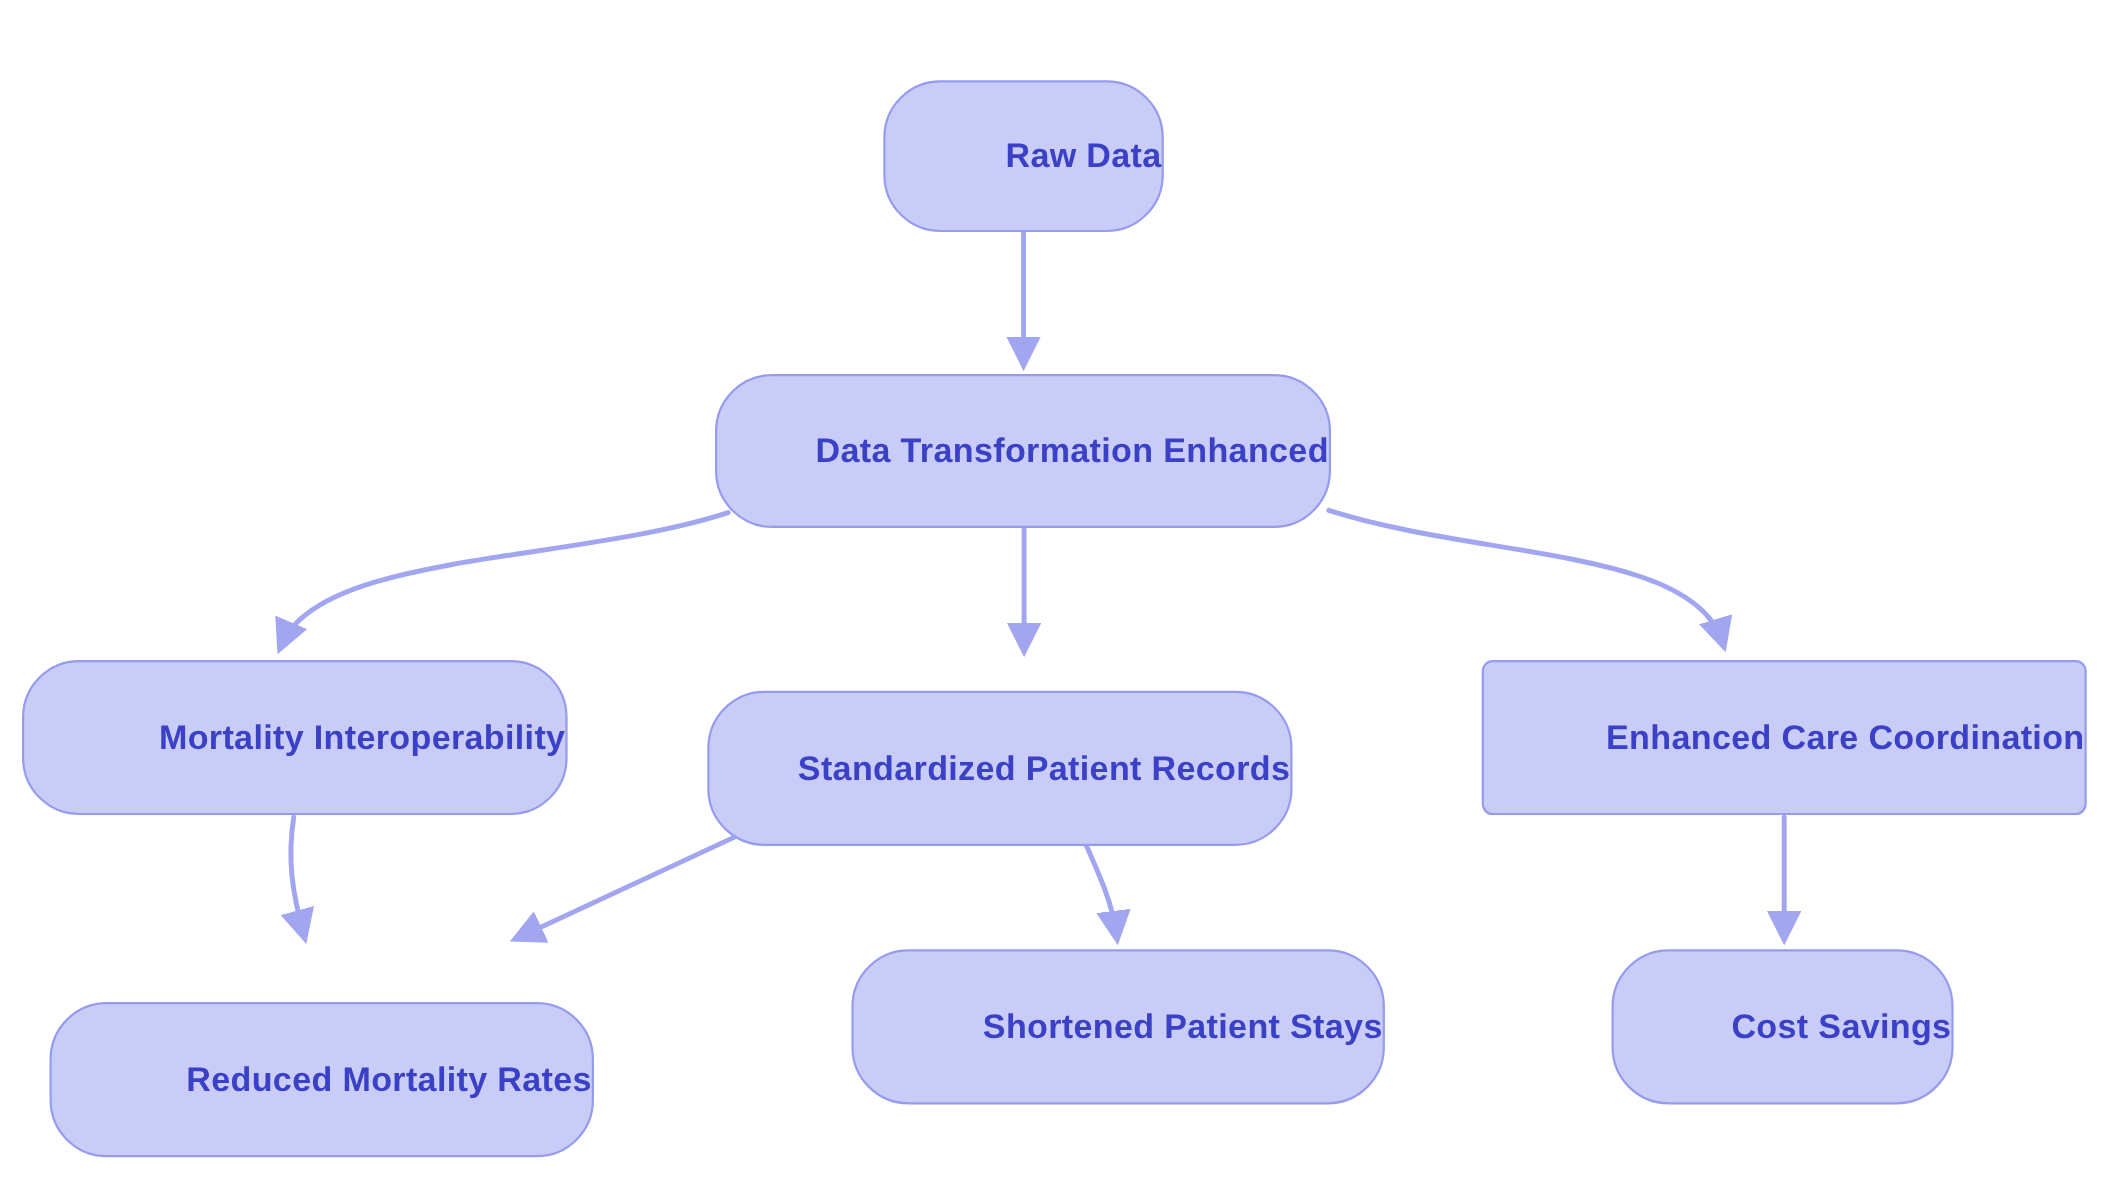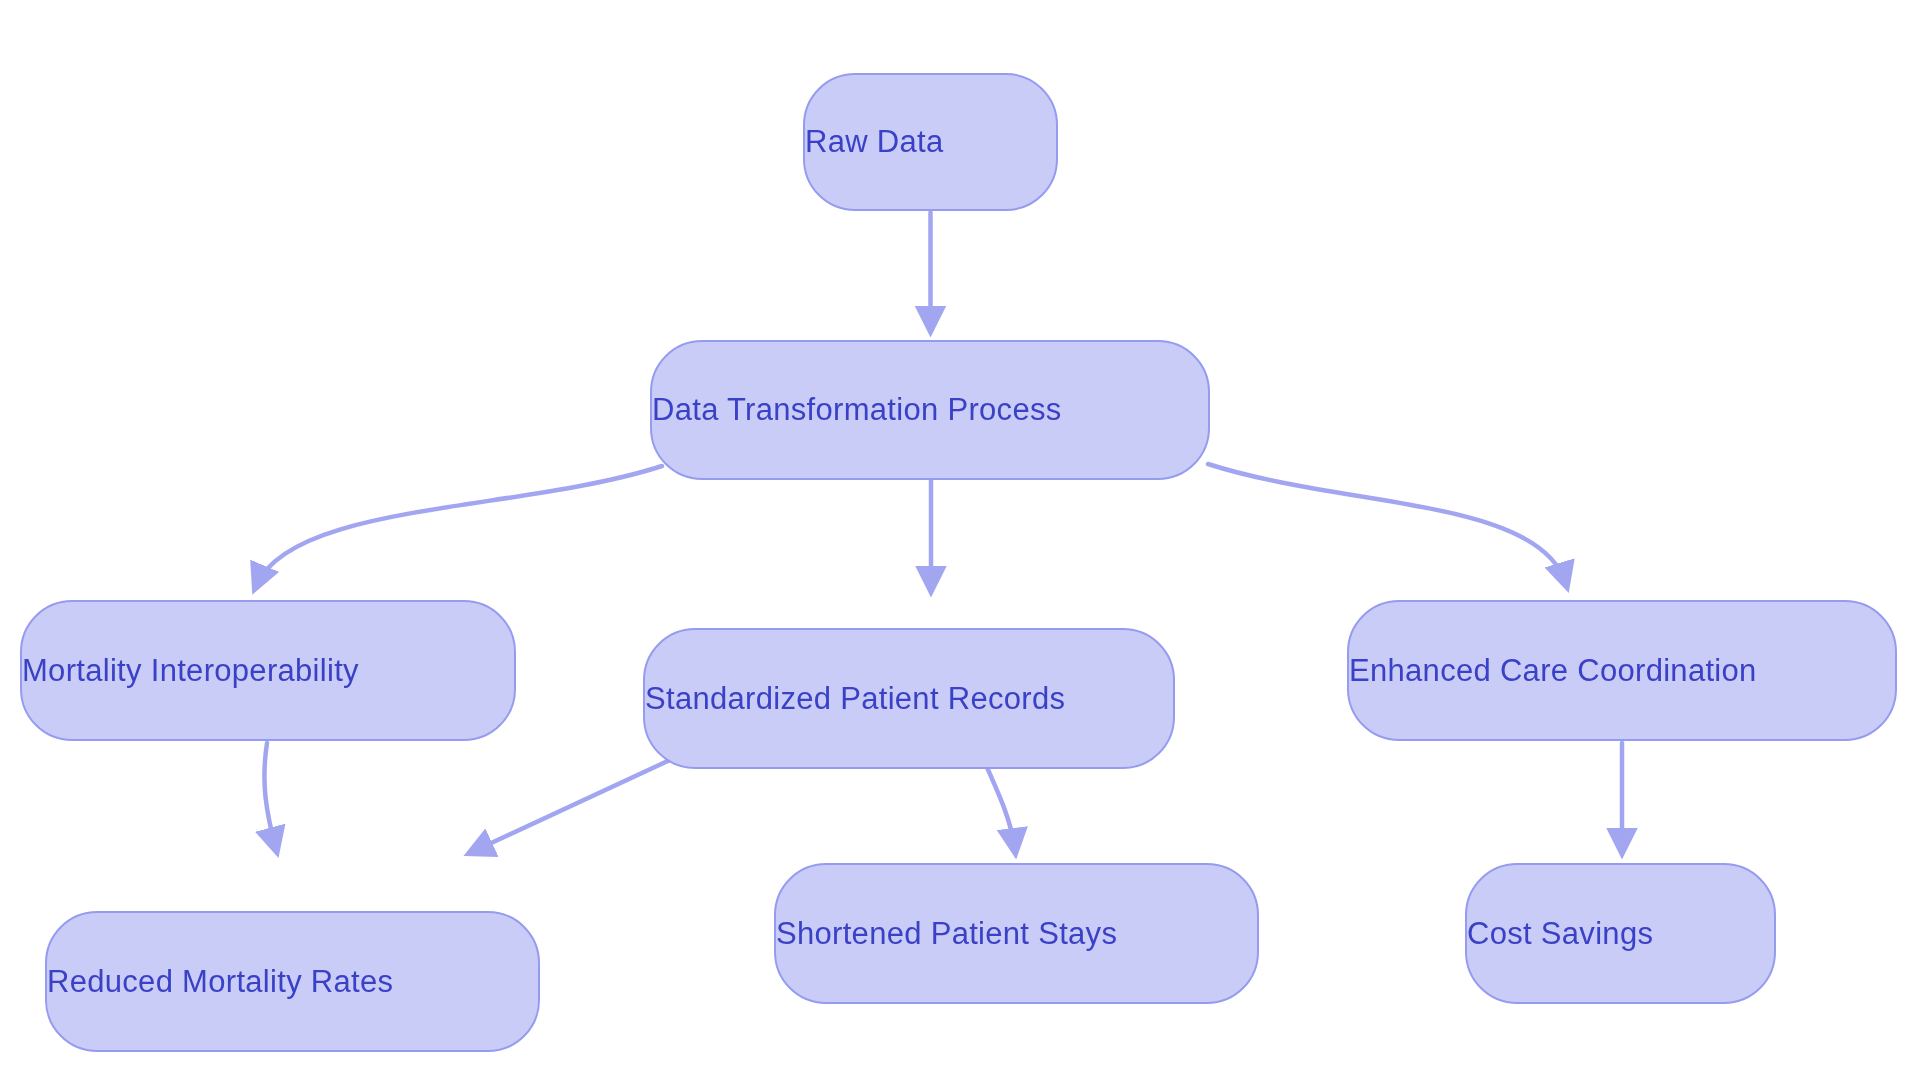--- a/index.html
+++ b/index.html
@@ -25,30 +25,31 @@
     fill: none;
     stroke: var(--edge, #a2a6f1);
     stroke-width: 4.5;
     stroke-linecap: round;
   }
   #arrowhead path { fill: var(--edge, #a2a6f1); }
   .node {
     position: absolute;
     display: flex;
     align-items: center;
-    justify-content: flex-start;
+    justify-content: flex-end;
     box-sizing: border-box;
     background: var(--node-fill, #c9ccf6);
     border: 2px solid var(--node-border, #959cef);
     border-radius: 52px;
     color: var(--text, #3a41c6);
     font-size: 31px;
     letter-spacing: 0.3px;
     text-align: center;
     white-space: nowrap;
+    font-weight: bold;
   }
 </style>
 </head>
 <body>
 
 <div class="canvas">
 
   <svg class="edges" viewBox="0 0 1920 1083" xmlns="http://www.w3.org/2000/svg">
     <defs>
       <marker id="arrowhead" viewBox="0 0 10 10" refX="7" refY="5" markerWidth="7" markerHeight="7" orient="auto-start-reverse">
@@ -63,32 +64,32 @@
     <path class="edge" marker-end="url(#arrowhead)" d="M 700 746 L 472 852"></path>
     <path class="edge" marker-end="url(#arrowhead)" d="M 977 745 C 997 790, 1011 818, 1015 850"></path>
     <path class="edge" marker-end="url(#arrowhead)" d="M 1622 743 L 1622 850"></path>
   </svg>
 
   <div class="node" style="left:803px;  top:73px;  width:255px; height:138px;">
     <span>Raw Data</span>
   </div>
 
   <div class="node" style="left:650px;  top:340px; width:560px; height:140px;">
-    <span>Data Transformation Process</span>
+    <span>Data Transformation Enhanced</span>
   </div>
 
   <div class="node" style="left:20px;   top:600px; width:496px; height:141px;">
     <span>Mortality Interoperability</span>
   </div>
 
   <div class="node" style="left:643px;  top:628px; width:532px; height:141px;">
     <span>Standardized Patient Records</span>
   </div>
 
-  <div class="node" style="left:1347px; top:600px; width:550px; height:141px;">
+  <div class="node" style="left:1347px; top:600px; width:550px; height:141px;border-radius:10px;">
     <span>Enhanced Care Coordination</span>
   </div>
 
   <div class="node" style="left:45px;   top:911px; width:495px; height:141px;">
     <span>Reduced Mortality Rates</span>
   </div>
 
   <div class="node" style="left:1465px; top:863px; width:311px; height:141px;">
     <span>Cost Savings</span>
   </div>

